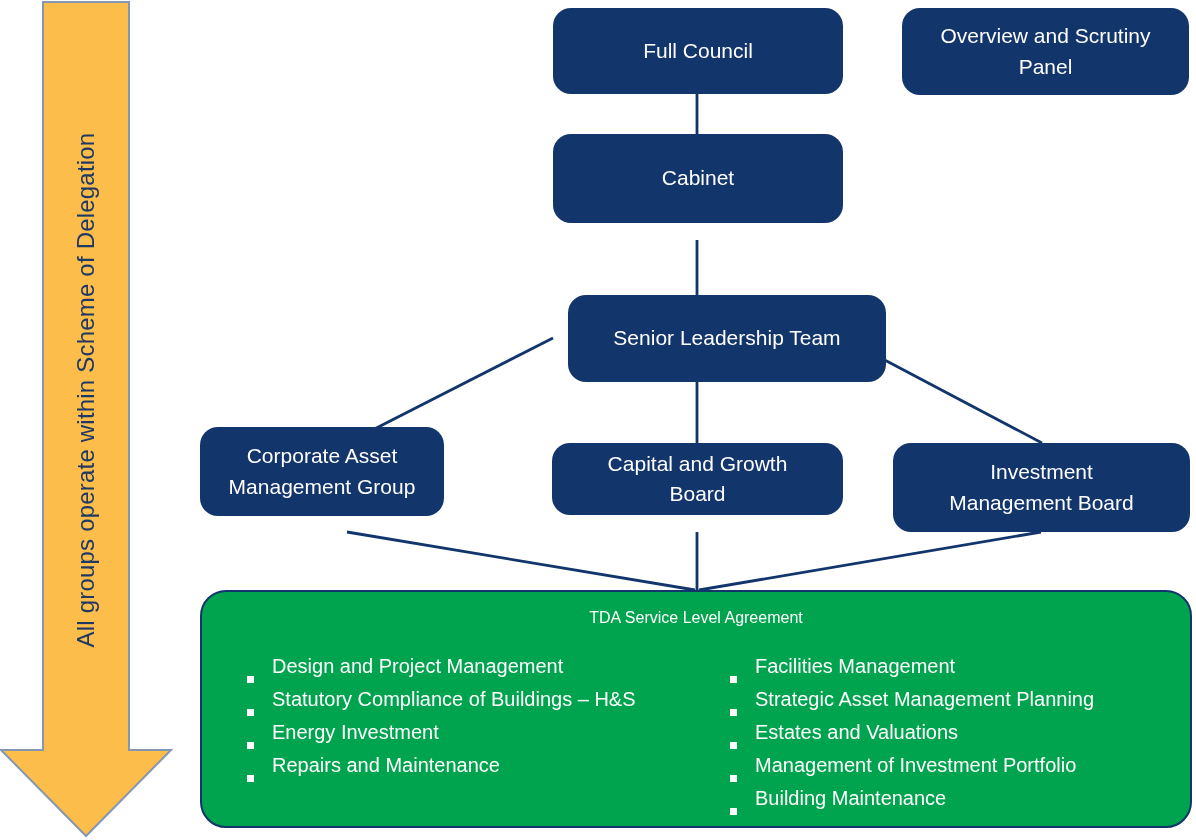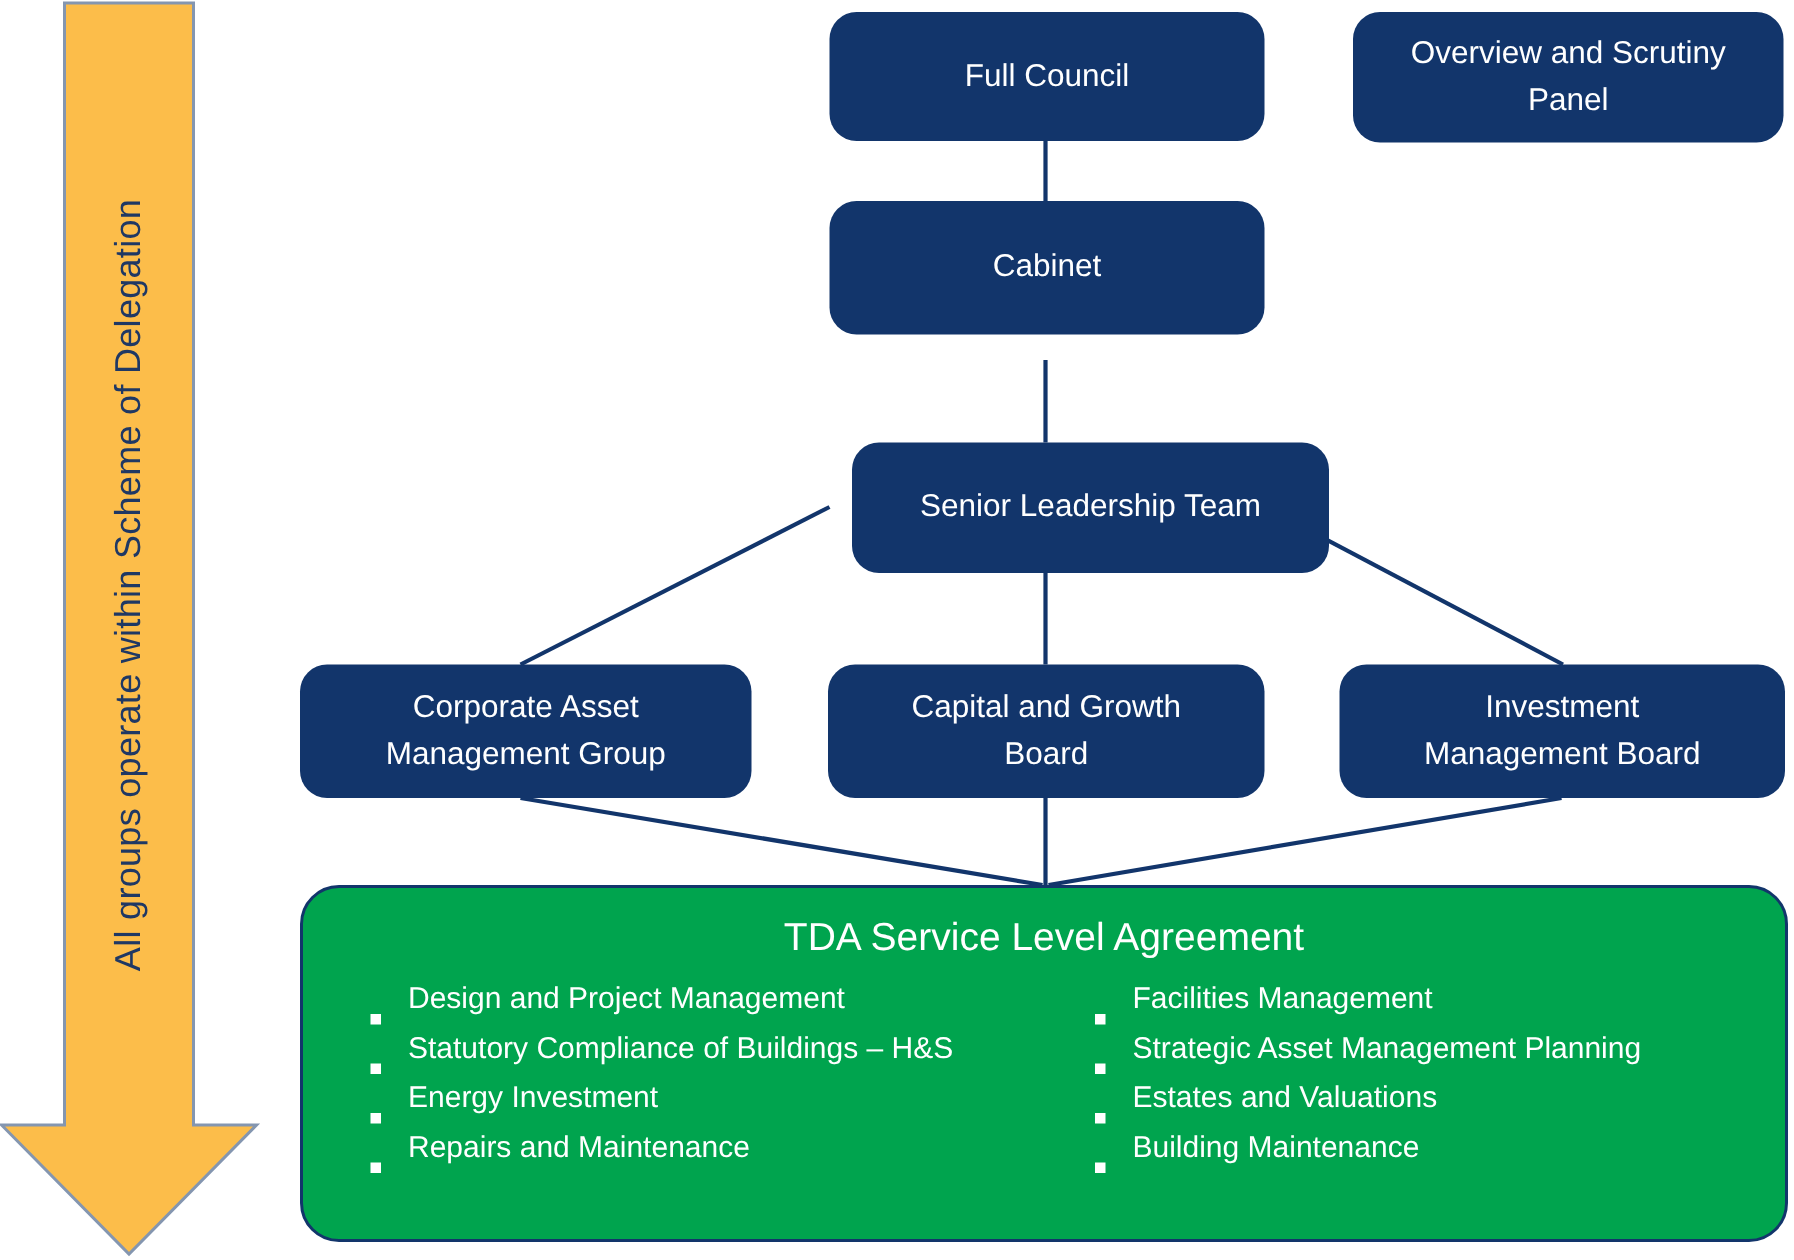--- a/index.html
+++ b/index.html
@@ -51,21 +51,21 @@
     position:absolute;
     left:200px;top:590px;width:992px;height:238px;
     background:var(--green);
     border:2px solid var(--navy);
     border-radius:26px;
     color:var(--text-on-dark);
   }
   .sla-title{
     margin-top:17px;
     text-align:center;
-    font-size:26px;
+    font-size:16px;
   }
   .sla-col{
     position:absolute;
     top:58px;
   }
   .sla-left{left:45px;width:400px;}
   .sla-right{left:528px;width:440px;}
   .sla-item{
     display:flex;
     align-items:flex-end;
@@ -108,25 +108,25 @@
   </div>
 
   <div class="node" style="left:553px;top:134px;width:290px;height:89px">
     <span class="inner">Cabinet</span>
   </div>
 
   <div class="node" style="left:568px;top:295px;width:318px;height:87px">
     <span class="inner">Senior Leadership Team</span>
   </div>
 
-  <div class="node" style="left:200px;top:443px;width:301px;height:89px">
+  <div class="node" style="left:200px;top:427px;width:244px;height:89px">
     <span class="inner w240">Corporate Asset Management Group</span>
   </div>
 
-  <div class="node" style="left:552px;top:443px;width:291px;height:89px">
+  <div class="node" style="left:552px;top:443px;width:291px;height:72px">
     <span class="inner w200">Capital and Growth Board</span>
   </div>
 
   <div class="node" style="left:893px;top:443px;width:297px;height:89px">
     <span class="inner w200">Investment Management Board</span>
   </div>
 
   <div class="sla">
     <div class="sla-title">TDA Service Level Agreement</div>
 
@@ -163,20 +163,24 @@
         <div class="sla-item">
           <span class="bullet"></span>
           <span class="item-text">Strategic Asset Management Planning</span>
         </div>
 
         <div class="sla-item">
           <span class="bullet"></span>
           <span class="item-text">Estates and Valuations</span>
         </div>
 
+        <div class="sla-item">
+          <span class="bullet"></span>
+          <span class="item-text">Management of Investment Portfolio</span>
+        </div>
 
         <div class="sla-item">
           <span class="bullet"></span>
           <span class="item-text">Building Maintenance</span>
         </div>
       </div>
   </div>
 
 </div>
 

